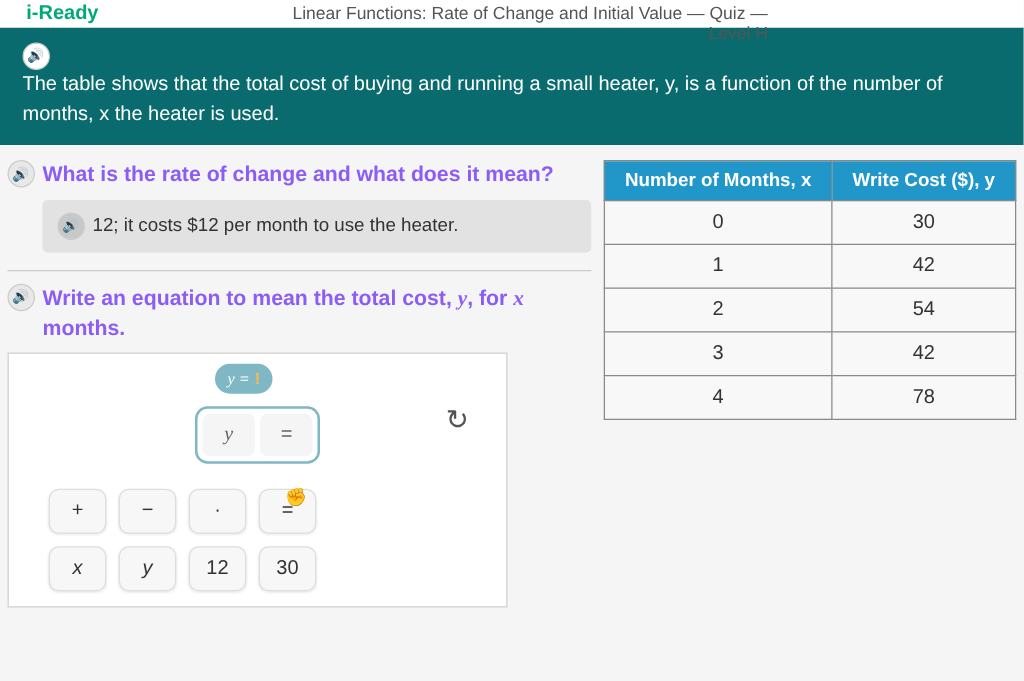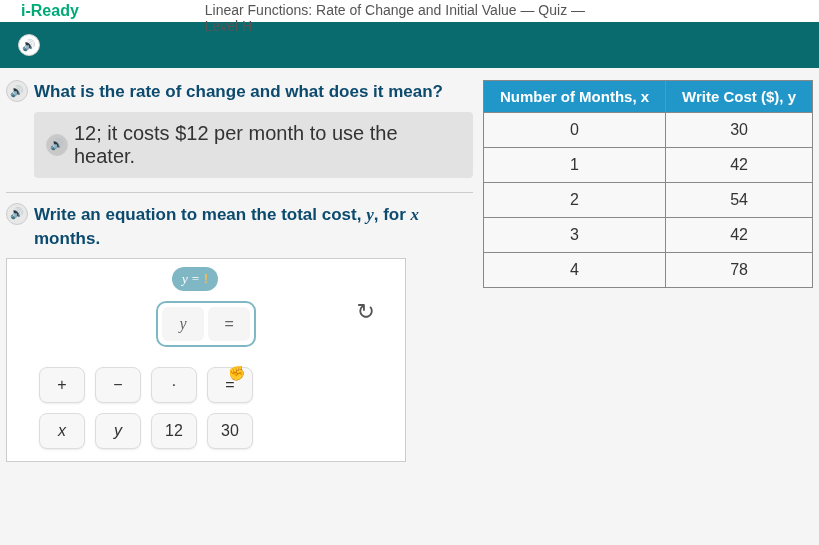--- a/index.html
+++ b/index.html
@@ -1,29 +1,29 @@
 <!DOCTYPE html>
 <html><head>
 <meta charset="utf-8">
 <style>
 * { margin:0; padding:0; box-sizing:border-box; font-family: Arial, sans-serif; }
 body { background:#f5f5f5; width:819px; height:545px; overflow:hidden; }
 .header-top { background:#fff; padding:2px 21px; font-weight:bold; color:#333; position:relative; }
 .logo { color:#0a7; font-weight:bold; }
-.breadcrumb { text-align:left; color:#555; font-size:14px; font-weight:normal; position:absolute; left:50%; transform:translateX(-50%); top:2px;}
+.breadcrumb { text-align:right; color:#555; font-size:14px; font-weight:normal; position:absolute; left:50%; transform:translateX(-50%); top:2px;}
 .banner { background:#0a6b6f; color:#fff; padding:12px 18px; font-size:16px; line-height:1.5; }
 .main { display:flex; padding:12px 6px 6px 6px; gap:10px; }
 .left { flex:1; }
 .right { flex-shrink:0; }
 .q-row { display:flex; align-items:flex-start; margin-bottom:8px; }
 .audio-btn { width:22px; height:22px; border-radius:50%; background:#e8e8e8; display:flex; align-items:center; justify-content:center; font-size:11px; margin-right:6px; flex-shrink:0; border:1px solid #ccc;}
-.q-text { font-size:17px; color:#0c4a6e; font-weight:600; line-height:1.4; }
+.q-text { font-size:17px; color:#8b5cf6; font-weight:600; line-height:1.4; }
 .answer-box { background:#e2e2e2; border-radius:4px; padding:10px 12px; display:flex; align-items:center; margin:8px 0 14px 28px; }
 .answer-box .audio-btn { background:#c8c8c8; }
-.answer-text { font-size:20px; color:#333; }
+.answer-text { font-size:15px; color:#333; }
 .hr { border:none; border-top:1px solid #ccc; margin:6px 0 10px 0; }
 .eq-builder { border:1px solid #ccc; background:#fff; padding:12px; margin-top:8px; position:relative; width:400px;}
 .hint-chip { background:#7fb8c4; color:#fff; padding:4px 10px; border-radius:14px; font-size:13px; position:absolute; left:165px; top:8px; }
 .hint-chip .bang { color:#ffb84d; font-weight:bold; margin-left:4px;}
 .slot-row { display:flex; justify-content:center; align-items:center; margin:30px 0 20px 0; gap:0; position:relative;}
 .slot-group { display:flex; align-items:center; background:#fff; border:2px solid #7fb8c4; border-radius:10px; padding:4px; gap:4px;}
 .slot { width:42px; height:34px; background:#f5f5f5; border-radius:6px; display:flex; align-items:center; justify-content:center; font-style:italic; font-size:16px; color:#666;}
 .refresh-icon { position:absolute; right:30px; top:40px; font-size:22px; color:#555; cursor:pointer;}
 .drag-hand { position:absolute; right:calc(50% - 40px); top:64px; font-size:14px;}
 .chip-rows { display:flex; flex-direction:column; gap:10px; margin-top:8px; padding-left:20px;}
@@ -38,20 +38,21 @@
 </head>
 <body>
 
 <div class="header-top">
   <span class="logo">i-Ready</span>
   <span class="breadcrumb">Linear Functions: Rate of Change and Initial Value — Quiz — Level H</span>
 </div>
 
 <div class="banner">
   <span class="audio-btn" style="background:#fff;color:#0a6b6f;">🔊</span>
+  <span>The table shows that the total cost of buying and running a small heater, y, is a function of the number of months, x the heater is used.</span>
 </div>
 
 <div class="main">
   <div class="left">
 
     <div class="q-row">
       <div class="audio-btn">🔊</div>
       <div class="q-text">What is the rate of change and what does it mean?</div>
     </div>
 

